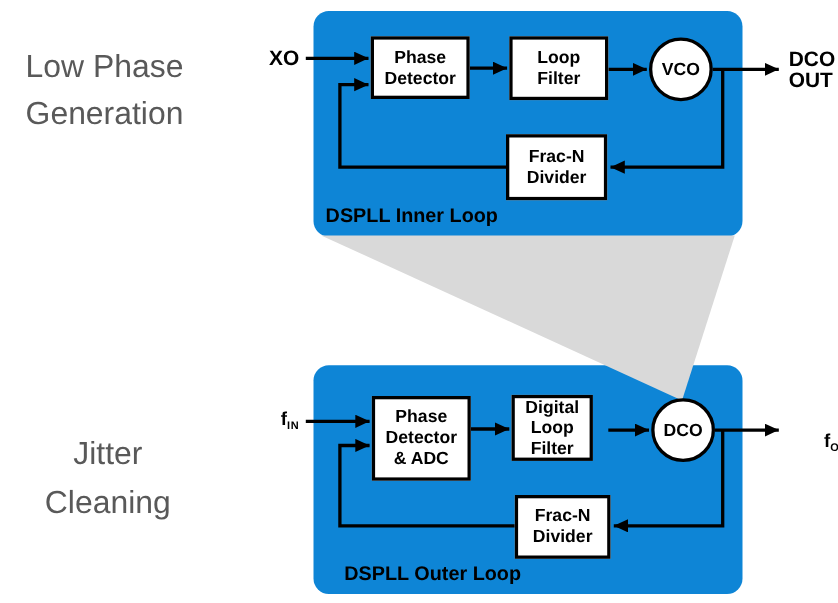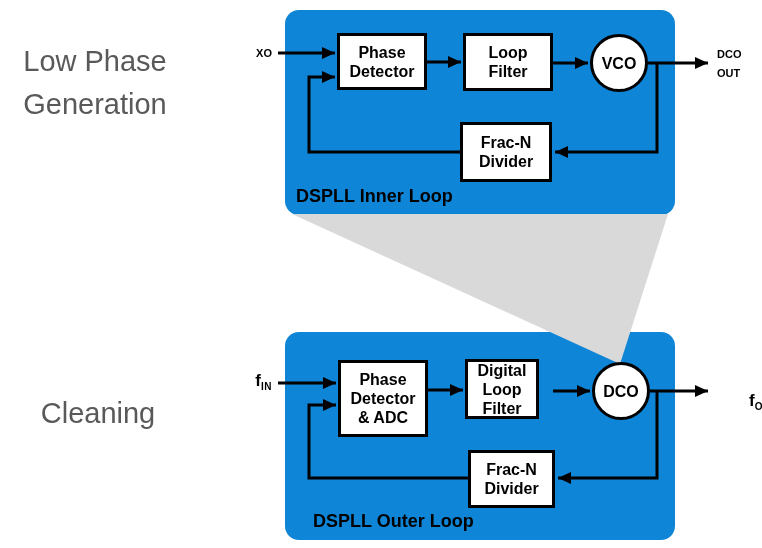--- a/index.html
+++ b/index.html
@@ -58,21 +58,21 @@
     font-size: 18px;
     color: #000;
     white-space: nowrap;
   }
   .title-inner { left: 296px; top: 186px; }
   .title-outer { left: 313px; top: 511px; }
   .io-label {
     position: absolute;
     z-index: 3;
     font-weight: bold;
-    font-size: 11px;
+    font-size: 19px;
     line-height: 19px;
     color: #000;
     white-space: nowrap;
   }
   .io-xo   { left: 228px; top: 44px;  width: 44px; text-align: right; }
   .io-dcoout { left: 717px; top: 45px; text-align: left; }
   .io-fin  { left: 222px; top: 371px; width: 50px; text-align: right; font-size: 17px; }
   .io-fout { left: 717px; top: 391px; text-align: left; font-size: 17px; margin-left: 32px; }
   .io-sub { font-size: 10px; font-weight: bold; vertical-align: -4px; letter-spacing: 0.5px; text-align: center; }
   .side-label {
@@ -116,20 +116,21 @@
     <path class="wire" d="M650,391 L708,391" marker-end="url(#ah)"></path>
     <path class="wire" d="M657,391 L657,478 L558,478" marker-end="url(#ah)"></path>
     <path class="wire" d="M468,478 L309,478 L309,405 L336,405" marker-end="url(#ah)"></path>
   </svg>
 
   <div class="side-label side-top">
     <div>Low Phase</div>
     <div>Generation</div>
   </div>
   <div class="side-label side-bottom">
+    <div>Jitter</div>
     <div>Cleaning</div>
   </div>
 
   <div class="block blk-pd">
     <span>Phase</span>
     <span>Detector</span>
   </div>
   <div class="block blk-lf">
     <span>Loop</span>
     <span>Filter</span>

